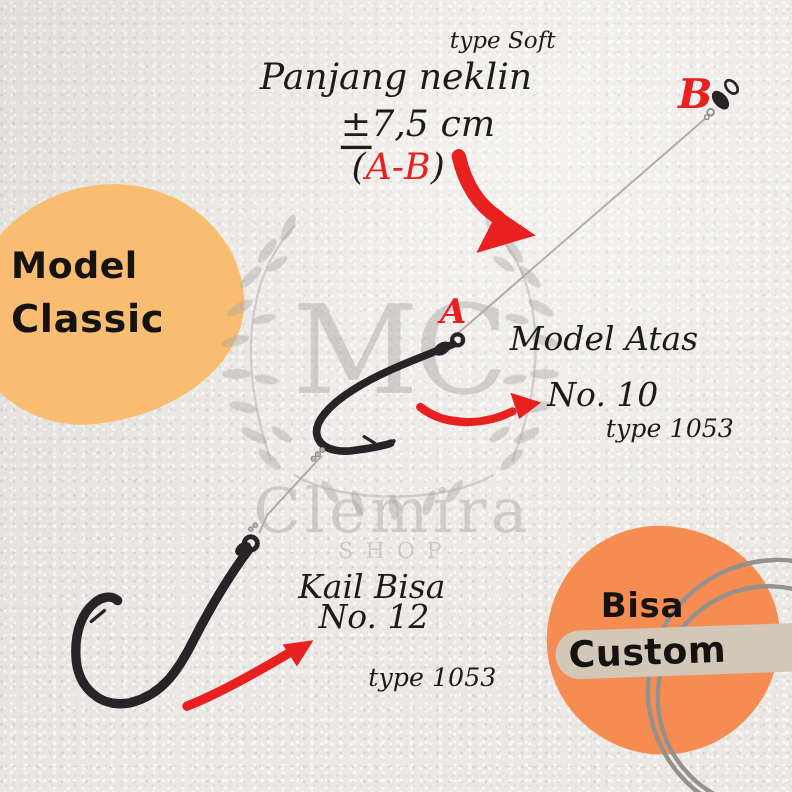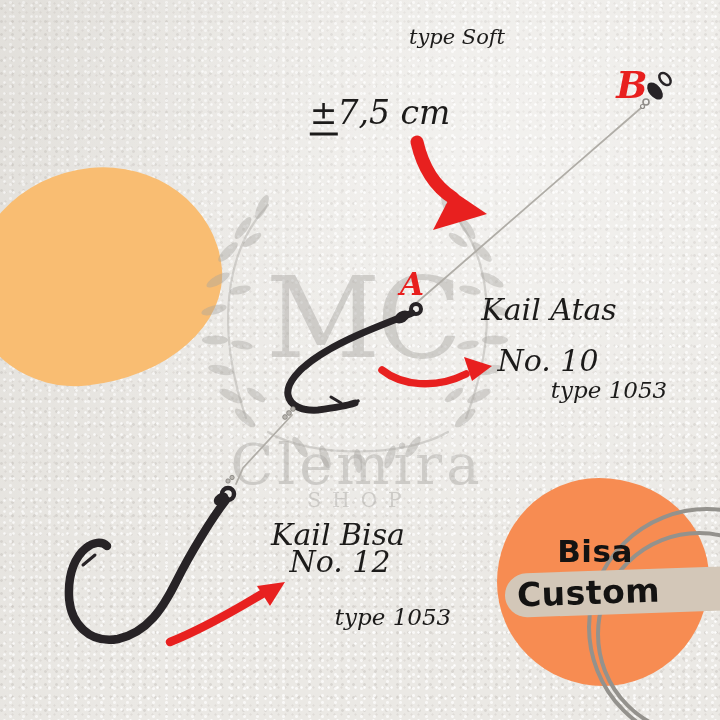--- a/index.html
+++ b/index.html
@@ -171,33 +171,41 @@
       <polygon class="red-f" points="285,582 257,586 270,606"></polygon>
     </g>
   </svg>
 
   <div class="custom-banner">
     <div class="banner-text">Custom</div>
   </div>
 
   <div class="t script" style="left:457px;top:37px;font-size:21px;">type Soft</div>
 
+  <div class="t script" style="left:360px;top:69px;font-size:33px;">Panjang neklin</div>
 
   <div class="t script" style="left:380px;top:112px;font-size:33px;text-align:right;">
     <span class="pm">±</span><span>7,5 cm</span>
   </div>
 
+  <div class="t script" style="left:362px;top:151px;font-size:33px;">
+    <span>(</span><span class="red">A-B</span><span>)</span>
+  </div>
 
   <div class="t script red" style="left:412px;top:284px;font-size:31px;font-weight:bold;">A</div>
   <div class="t script red" style="left:632px;top:85px;font-size:37px;font-weight:bold;">B</div>
 
-  <div class="t script" style="left:549px;top:309px;font-size:30px;">Kail Atas</div>
+  <div class="t script" style="left:549px;top:309px;font-size:30px;">Model Atas</div>
   <div class="t script" style="left:548px;top:360px;font-size:30px;">No. 10</div>
   <div class="t script" style="left:609px;top:390px;font-size:23px;">type 1053</div>
 
   <div class="t script" style="left:338px;top:534px;font-size:30px;">Kail Bisa</div>
   <div class="t script" style="left:340px;top:561px;font-size:30px;">No. 12</div>
   <div class="t script" style="left:393px;top:617px;font-size:23px;">type 1053</div>
 
-
-  <div class="t boldlbl" style="left:584px;top:551px;font-size:31px;letter-spacing:.5px;margin-left:11px;">Bisa</div>
+  <div class="model-badge-text">
+    <div class="l1">Model</div>
+    <div class="l2">Classic</div>
+  </div>
+
+  <div class="t boldlbl" style="left:584px;top:551px;font-size:31px;letter-spacing:.5px;">Bisa</div>
 
 </div>
 
 </body></html>

